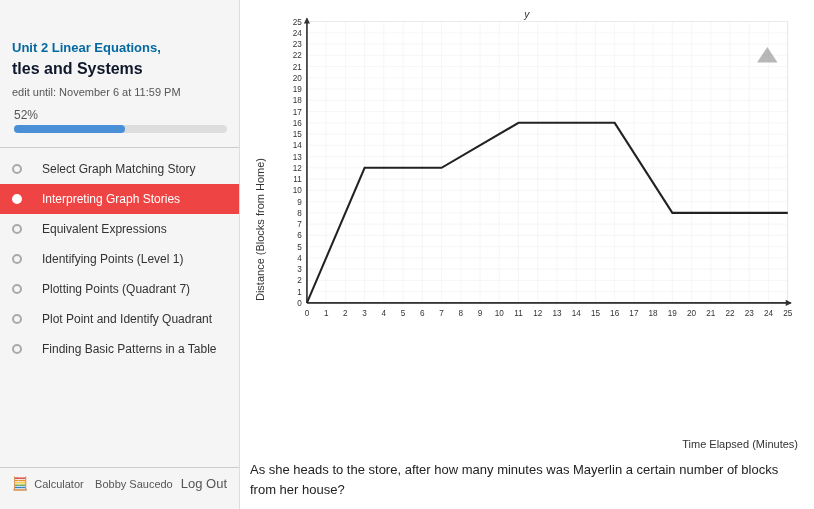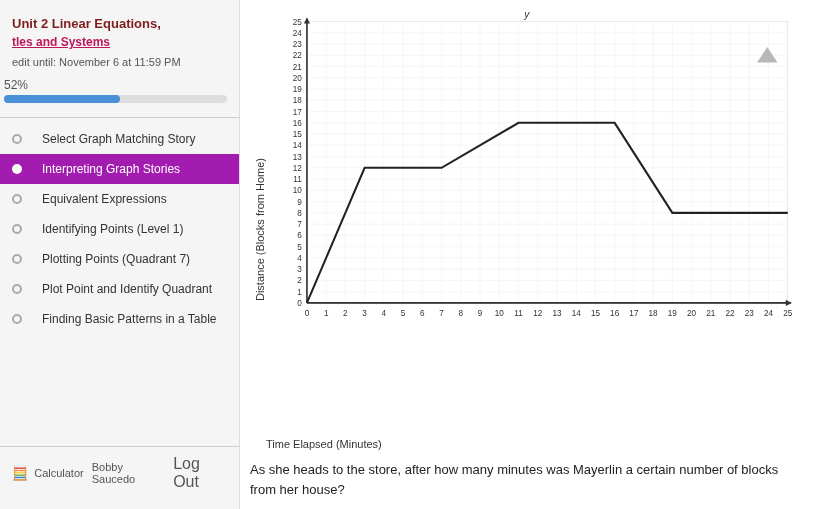--- a/index.html
+++ b/index.html
@@ -20,42 +20,42 @@
       border-right: 1px solid #ddd;
       display: flex;
       flex-direction: column;
       padding: 10px 0;
       overflow-y: auto;
     }
 
     .sidebar-title {
       font-size: 13px;
       font-weight: bold;
-      color: #7f1d1d;
+      color: #0369a1;
       padding: 6px 12px 2px 12px;
       line-height: 1.3;
+      margin-top: 24px;
     }
 
     .sidebar-subtitle {
-      font-size: 12px;
+      font-size: 16px;
       font-weight: bold;
-      color: #be185d;
+      color: #0f172a;
       padding: 0 12px 4px 12px;
       line-height: 1.3;
-      text-decoration: underline;
     }
 
     .sidebar-edit {
       font-size: 11px;
       color: #555;
       padding: 2px 12px 6px 12px;
     }
 
     .progress-container {
-      padding: 4px 12px 8px 4px;
+      padding: 4px 12px 8px 14px;
     }
 
     .progress-label {
       font-size: 12px;
       color: #555;
       margin-bottom: 3px;
     }
 
     .progress-bar-bg {
       background: #ddd;
@@ -81,21 +81,21 @@
       padding: 8px 12px;
       font-size: 12px;
       color: #333;
       cursor: pointer;
       display: flex;
       align-items: center;
       gap: 20px;
     }
 
     .sidebar-item.active {
-      background: #a21caf;
+      background: #ef4444;
       color: #fff;
     }
 
     .sidebar-circle {
       width: 10px;
       height: 10px;
       border-radius: 50%;
       border: 2px solid #aaa;
       flex-shrink: 0;
     }
@@ -159,21 +159,21 @@
       display: flex;
       flex-direction: column;
       flex: 1;
     }
 
     .chart-svg-container {
       flex: 1;
     }
 
     .x-axis-label {
-      text-align: left;
+      text-align: right;
       font-size: 11px;
       color: #333;
       margin-top: 2px;
     }
 
     .question-text {
       font-size: 13px;
       color: #222;
       margin-top: 10px;
       line-height: 1.5;
@@ -237,21 +237,21 @@
 
   <div style="flex:1"></div>
 
   <div class="sidebar-bottom">
     <div class="sidebar-bottom-left">
       <span style="font-size:13px;">🧮</span>
       <span>Calculator</span>
     </div>
     <div style="display:flex;align-items:center;gap:8px;margin-left:8px;">
       <span style="font-size:11px;color:#555;">Bobby Saucedo</span>
-      <span style="font-size:16px;color:#555;cursor:pointer;">Log Out</span>
+      <span style="font-size:13px;color:#555;cursor:pointer;">Log Out</span>
     </div>
   </div>
 </div>
 
 <div class="main">
   <div class="graph-area">
     <div class="chart-wrapper">
       <div class="y-axis-label">Distance (Blocks from Home)</div>
       <div class="chart-and-x">
         <div class="chart-svg-container">

